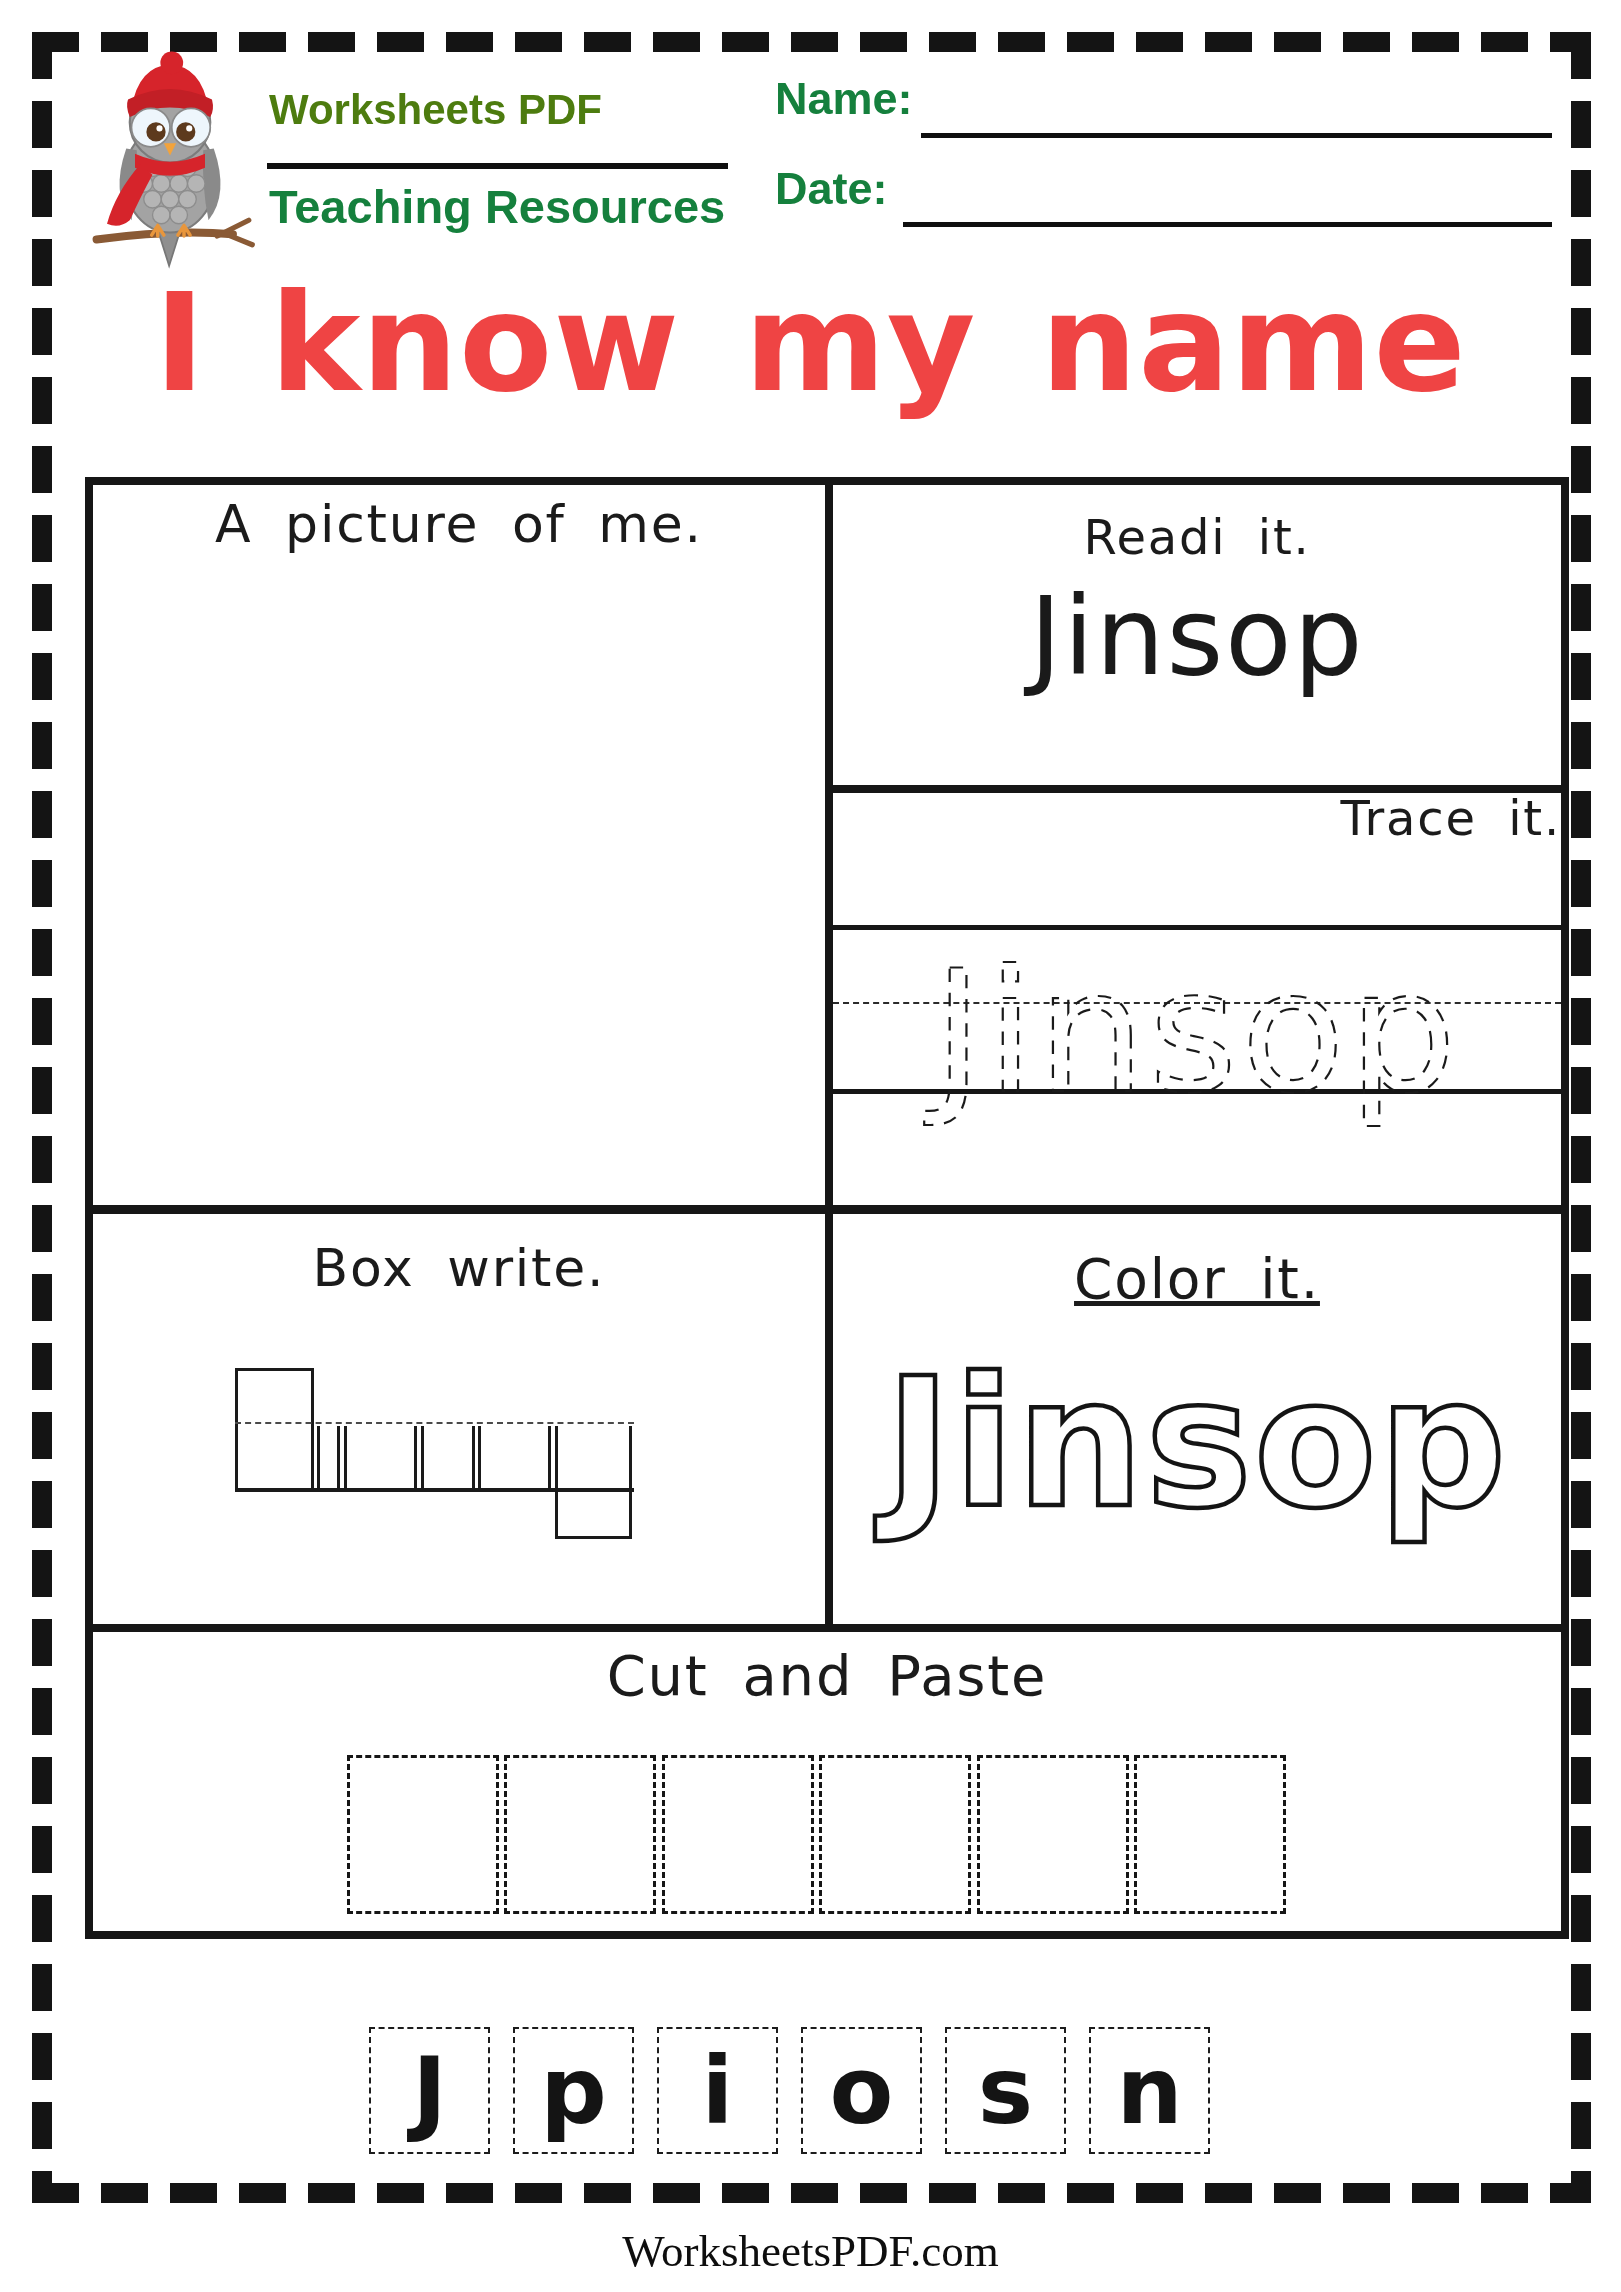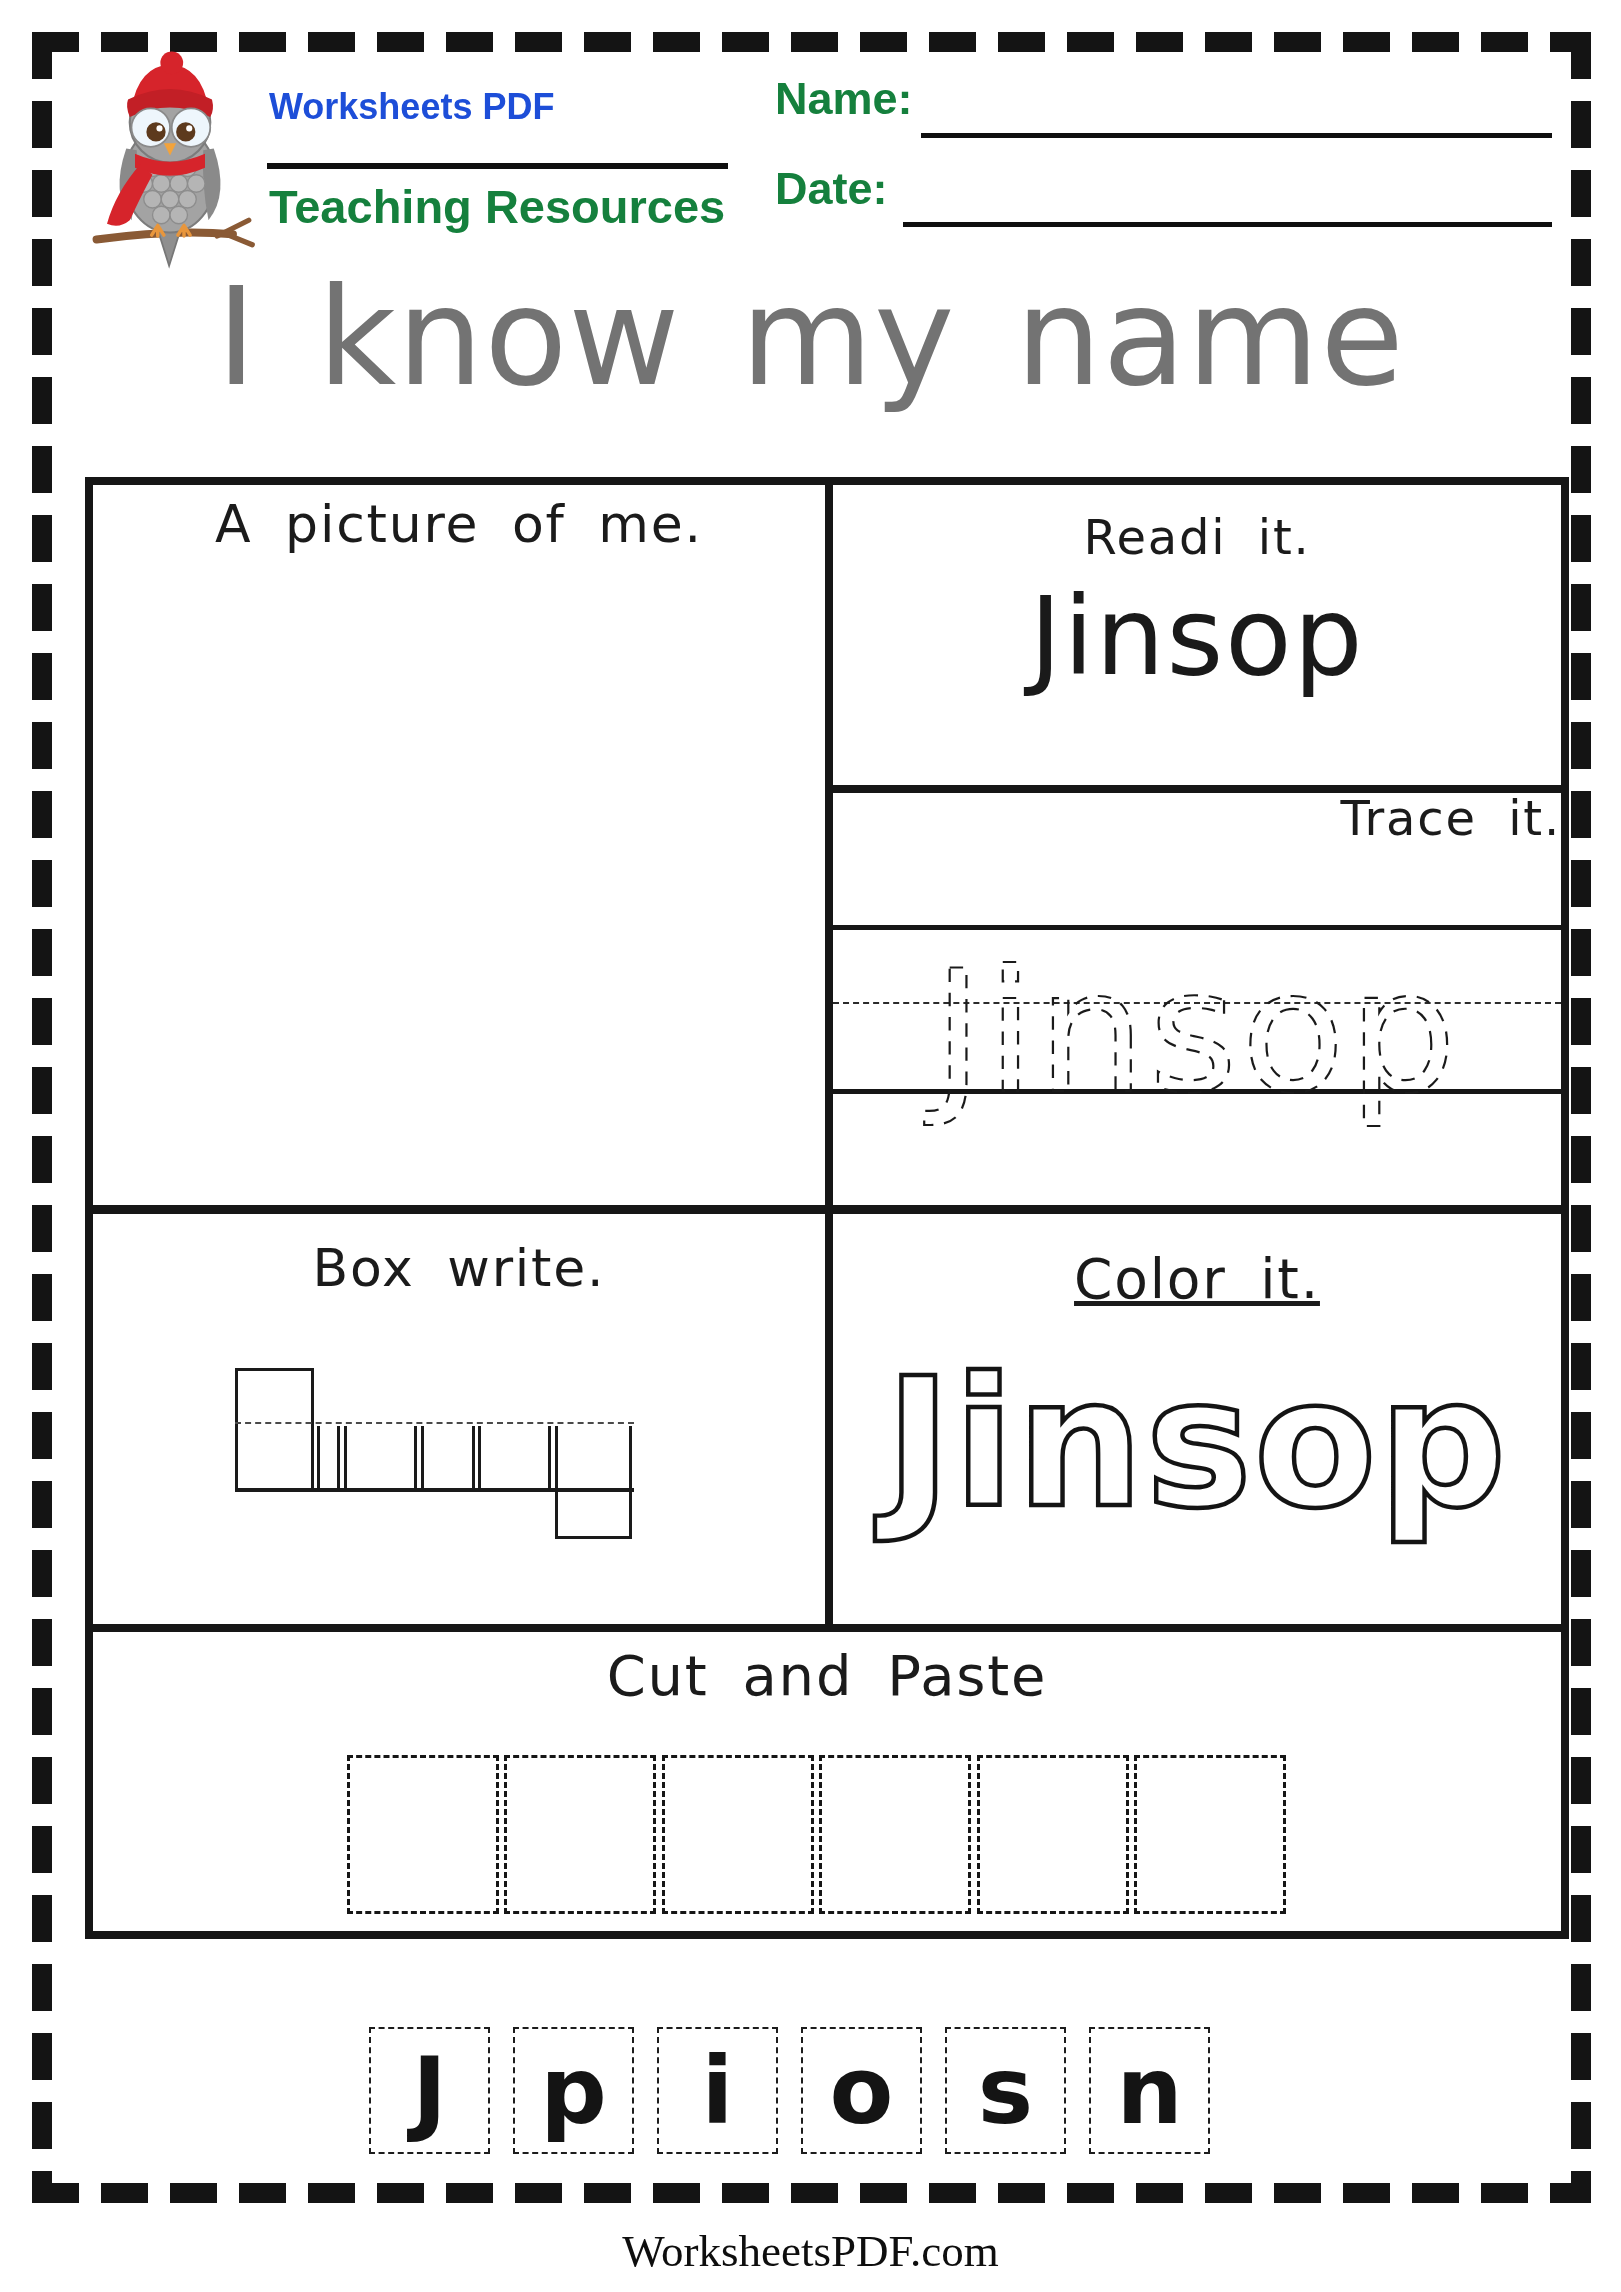--- a/index.html
+++ b/index.html
@@ -63,31 +63,31 @@
     <circle cx="118" cy="95" r="3.5" fill="#ffffff"></circle>
     <polygon points="89,112 103,112 96,126" fill="#f2a33c"></polygon>
     <path d="M56 124 Q96 142 136 124 L136 140 Q96 158 56 140 Z" fill="#d6242b"></path>
     <path d="M62 136 Q34 168 24 204 Q38 210 50 200 Q64 170 76 148 Z" fill="#d6242b"></path>
     <g stroke="#e8963c" stroke-width="4" fill="none" stroke-linecap="round">
       <path d="M82 206 l-7 11 M82 206 l0 12 M82 206 l7 11"></path>
       <path d="M112 206 l-7 11 M112 206 l0 12 M112 206 l7 11"></path>
     </g>
   </svg>
 
-  <div class="abs label-bold" style="left:269px;top:86px;font-size:36px;color:#1d4ed8;">Worksheets PDF</div>
+  <div class="abs label-bold" style="left:269px;top:86px;font-size:42px;color:#4d7c0f;">Worksheets PDF</div>
   <div class="line" style="left:267px;top:163px;width:461px;height:6.3px;"></div>
   <div class="abs label-bold" style="left:269px;top:179px;font-size:47px;">Teaching Resources</div>
 
   <div class="abs label-bold" style="left:775px;top:73px;font-size:45px;">Name:</div>
   <div class="line" style="left:921px;top:133px;width:631px;height:4.5px;"></div>
   <div class="abs label-bold" style="left:775px;top:163px;font-size:45px;">Date:</div>
   <div class="line" style="left:903px;top:222px;width:649px;height:4.5px;"></div>
 
-  <div class="abs" style="left:0;top:258px;width:1621px;text-align:center;font-size:136px;font-weight:normal;
-       color:#737373;letter-spacing:0.9px;word-spacing:16px;">I know my name</div>
+  <div class="abs" style="left:0;top:264px;width:1621px;text-align:center;font-size:136px;font-weight:bold;
+       color:#ef4444;letter-spacing:0.9px;word-spacing:16px;">I know my name</div>
 
   <div class="abs" style="left:85px;top:477px;width:1484px;height:1462px;border:8px solid #161616;box-sizing:border-box;"></div>
   <div class="cellline" style="left:825px;top:477px;width:8px;height:1150px;"></div>
   <div class="cellline" style="left:85px;top:1205px;width:1484px;height:9px;"></div>
   <div class="cellline" style="left:85px;top:1624px;width:1484px;height:8px;"></div>
   <div class="cellline" style="left:825px;top:785px;width:744px;height:8px;"></div>
 
   <div class="abs wk-title" style="left:833px;top:509px;width:728px;font-size:48px;">Readi it.</div>
 
   <div class="abs wk-title" style="left:93px;top:494px;width:732px;font-size:52px;">A picture of me.</div>

